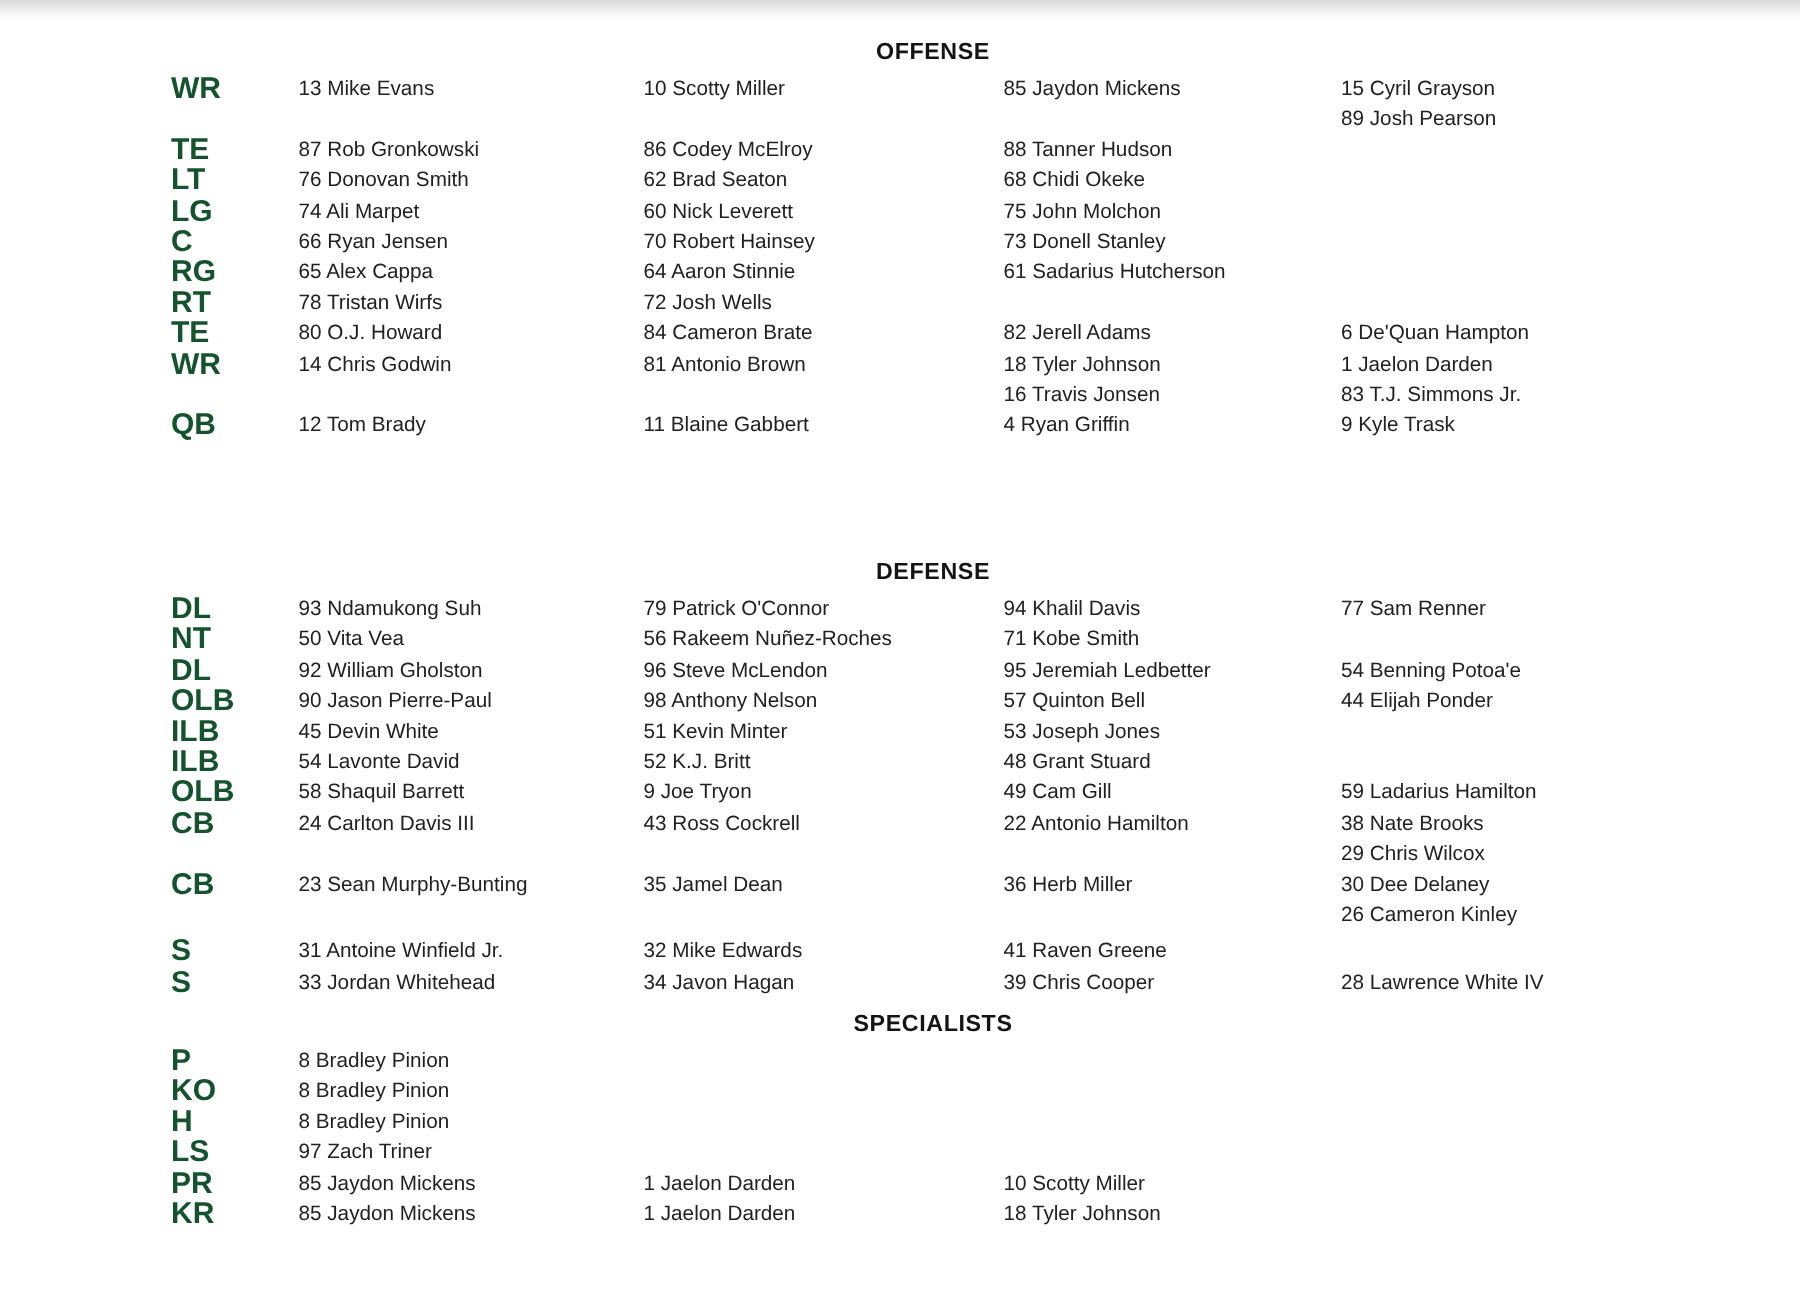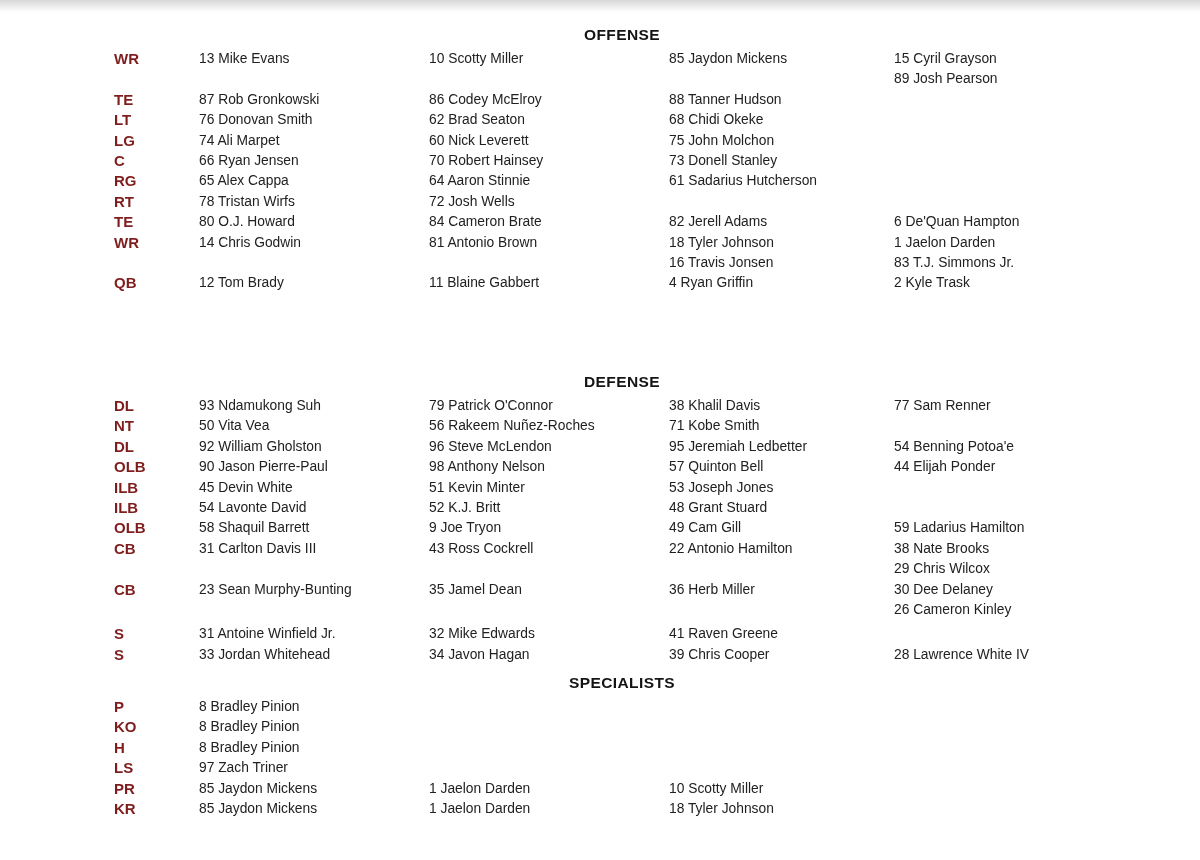--- a/index.html
+++ b/index.html
@@ -48,23 +48,23 @@
   .rows { margin-top: 5px; }
   .row {
     position: relative;
     height: 20.4px;
   }
   .pos {
     position: absolute;
     left: 90px;
     top: 0;
     line-height: 20.4px;
-    font-size: 15px;
+    font-size: 20px;
     font-weight: bold;
-    color: #7f1d1d;
+    color: #14532d;
     white-space: pre;
   }
   .cell {
     position: absolute;
     top: 0;
     line-height: 20.4px;
     font-size: 13.8px;
     white-space: pre;
     color: #212121;
   }
@@ -147,33 +147,33 @@
         </div>
         <div class="row">
           <span class="cell c2">16 Travis Jonsen</span>
           <span class="cell c3 rookie">83 T.J. Simmons Jr. </span>
         </div>
         <div class="row">
           <span class="pos">QB</span>
           <span class="cell c0">12 Tom Brady</span>
           <span class="cell c1">11 Blaine Gabbert</span>
           <span class="cell c2">4 Ryan Griffin</span>
-          <span class="cell c3 rookie">2 Kyle Trask</span>
+          <span class="cell c3 rookie">9 Kyle Trask</span>
         </div>
       </div>
   </section>
 
   <section class="depth-section" style="top:373px">
     <h2 class="sec-title">DEFENSE</h2>
     <div class="rows">
         <div class="row">
           <span class="pos">DL</span>
           <span class="cell c0">93 Ndamukong Suh</span>
           <span class="cell c1">79 Patrick O'Connor</span>
-          <span class="cell c2">38 Khalil Davis</span>
+          <span class="cell c2">94 Khalil Davis</span>
           <span class="cell c3">77 Sam Renner</span>
         </div>
         <div class="row">
           <span class="pos">NT</span>
           <span class="cell c0">50 Vita Vea</span>
           <span class="cell c1">56 Rakeem Nuñez-Roches</span>
           <span class="cell c2">71 Kobe Smith</span>
         </div>
         <div class="row">
           <span class="pos">DL</span>
@@ -203,21 +203,21 @@
         </div>
         <div class="row">
           <span class="pos">OLB</span>
           <span class="cell c0">58 Shaquil Barrett</span>
           <span class="cell c1 rookie">9 Joe Tryon</span>
           <span class="cell c2">49 Cam Gill</span>
           <span class="cell c3">59 Ladarius Hamilton</span>
         </div>
         <div class="row">
           <span class="pos">CB</span>
-          <span class="cell c0">31 Carlton Davis III</span>
+          <span class="cell c0">24 Carlton Davis III</span>
           <span class="cell c1">43 Ross Cockrell</span>
           <span class="cell c2">22 Antonio Hamilton</span>
           <span class="cell c3">38 Nate Brooks</span>
         </div>
         <div class="row">
           <span class="cell c3 rookie">29 Chris Wilcox</span>
         </div>
         <div class="row">
           <span class="pos">CB</span>
           <span class="cell c0">23 Sean Murphy-Bunting</span>

